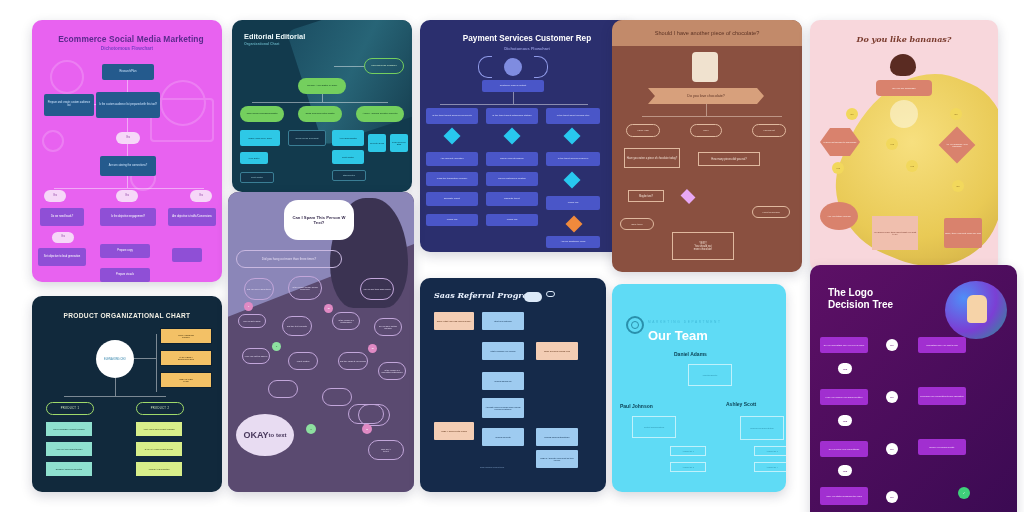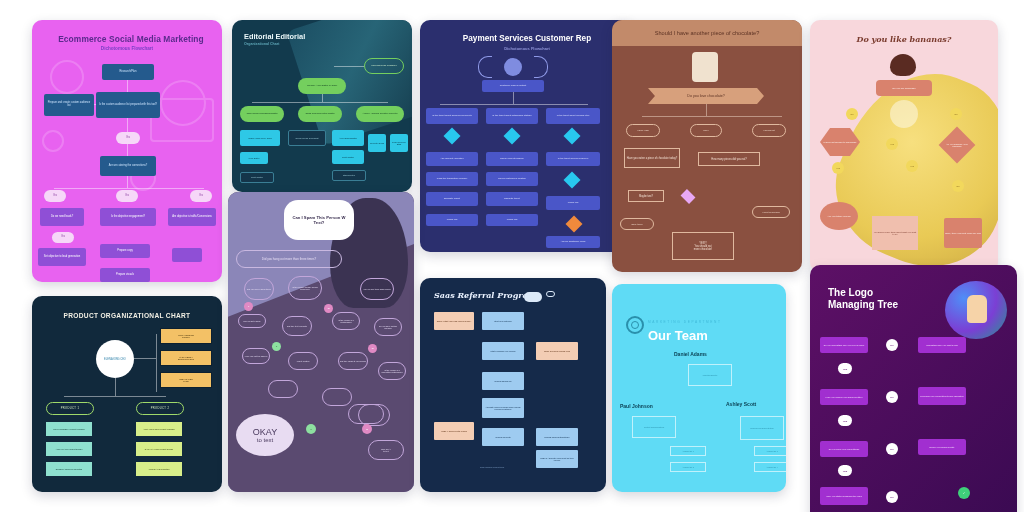--- a/index.html
+++ b/index.html
@@ -103,21 +103,21 @@
   #c7 .bub { position:absolute; left:56px; top:8px; width:70px; height:40px; background:#fff;
            border-radius:14px; display:flex; align-items:center; justify-content:center;
            text-align:center; font-size:4.2px; color:#3a2f50; font-weight:bold; padding:3px; }
   #c7 .q { position:absolute; border:1px solid #c9b8e0; border-radius:999px; color:#e8dff5;
            font-size:3px; display:flex; align-items:center; justify-content:center; text-align:center; padding:2px; }
   #c7 .pnode { position:absolute; border:1px solid #c2a6da; border-radius:999px; color:#e9dff7;
            font-size:2px; display:flex; align-items:center; justify-content:center; text-align:center; padding:1px; }
   #c7 .yn { position:absolute; border-radius:50%; font-size:2.4px; display:flex;
            align-items:center; justify-content:center; font-weight:bold; }
   #c7 .okay { position:absolute; background:#e8dcf2; border-radius:50%; color:#4a3a5e;
-           display:flex; flex-direction:column; align-items:center; justify-content:center; }
+           display:flex; flex-direction:row; align-items:center; justify-content:center;font-weight:bold; }
 
   
   #c8 { left:420px; top:278px; width:186px; height:214px; background:#152a4a; }
   #c8 h1 { position:absolute; top:12px; left:14px; font-size:8px; color:#eaf2ff;
            font-family:"DejaVu Serif", serif; font-style:italic; }
   #c8 .bl { position:absolute; background:#9ecbf0; color:#0e2votre; color:#103050; font-size:2px;
            display:flex; align-items:center; justify-content:center; text-align:center; padding:1px; border-radius:1px; }
   #c8 .pc { position:absolute; background:#f3cdb4; color:#5a2f12; font-size:2px;
            display:flex; align-items:center; justify-content:center; text-align:center; padding:1px; border-radius:1px; }
 
@@ -400,21 +400,21 @@
     <div class="bx" style="left:142px;top:178px;width:36px;height:10px">
       <span>ASSISTANT 4</span>
     </div>
   </div>
 
   <div class="card" id="c10">
     <div class="blob"></div>
     <div class="thumb"></div>
     <h1>
       <span>The Logo</span><br>
-      <span>Managing Tree</span>
+      <span>Decision Tree</span>
     </h1>
     <div class="pn" style="left:10px;top:72px;width:48px;height:16px">Do you understand why you need a logo?</div>
     <div class="yn" style="left:76px;top:74px;width:12px;height:12px">NO</div>
     <div class="pn" style="left:108px;top:72px;width:48px;height:16px">Understand why you want a logo</div>
     <div class="yn" style="left:28px;top:98px;width:14px;height:11px;border-radius:999px">YES</div>
     <div class="pn" style="left:10px;top:124px;width:48px;height:16px">Have you defined your brand identity?</div>
     <div class="yn" style="left:76px;top:126px;width:12px;height:12px">NO</div>
     <div class="pn" style="left:108px;top:122px;width:48px;height:18px">Research your competitors to find inspiration</div>
     <div class="yn" style="left:28px;top:150px;width:14px;height:11px;border-radius:999px">YES</div>
     <div class="pn" style="left:10px;top:176px;width:48px;height:16px">Do you know your competitors?</div>

